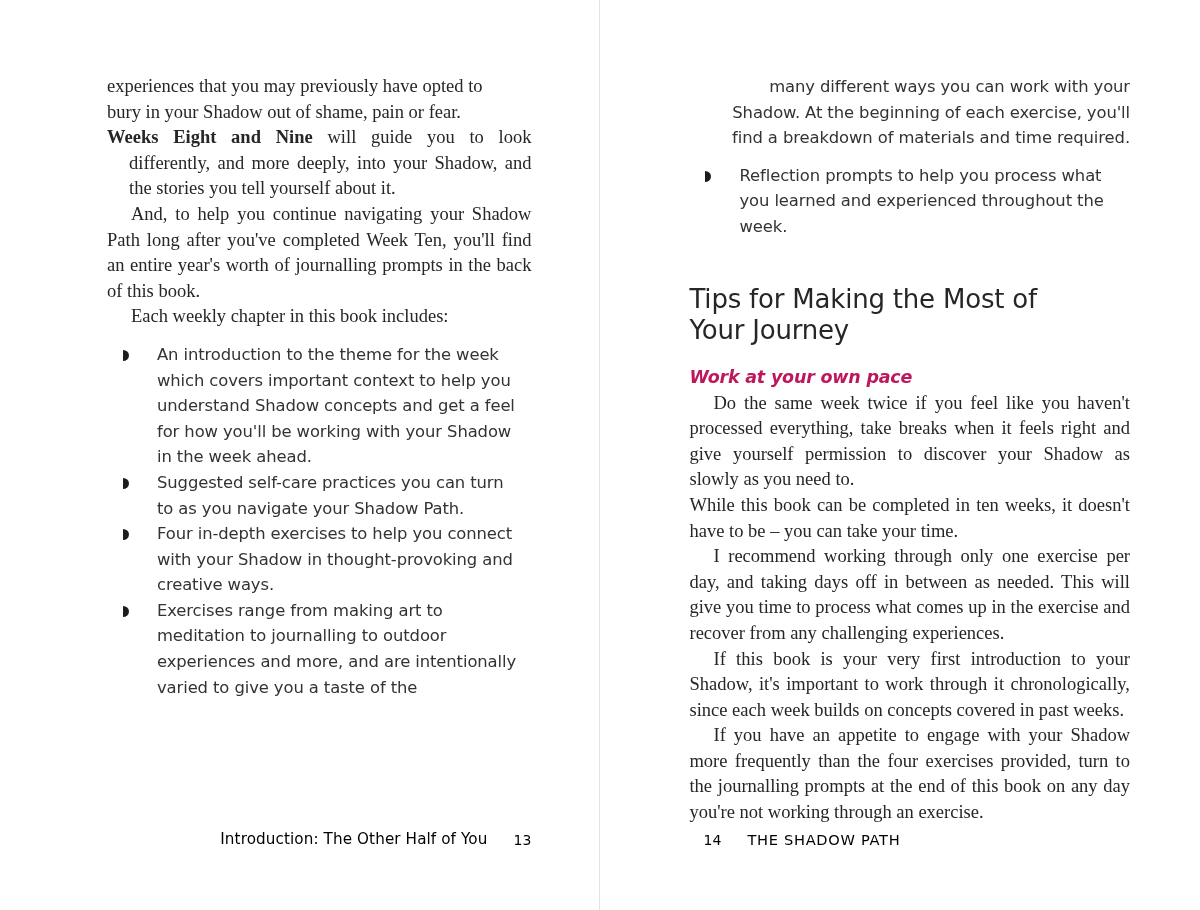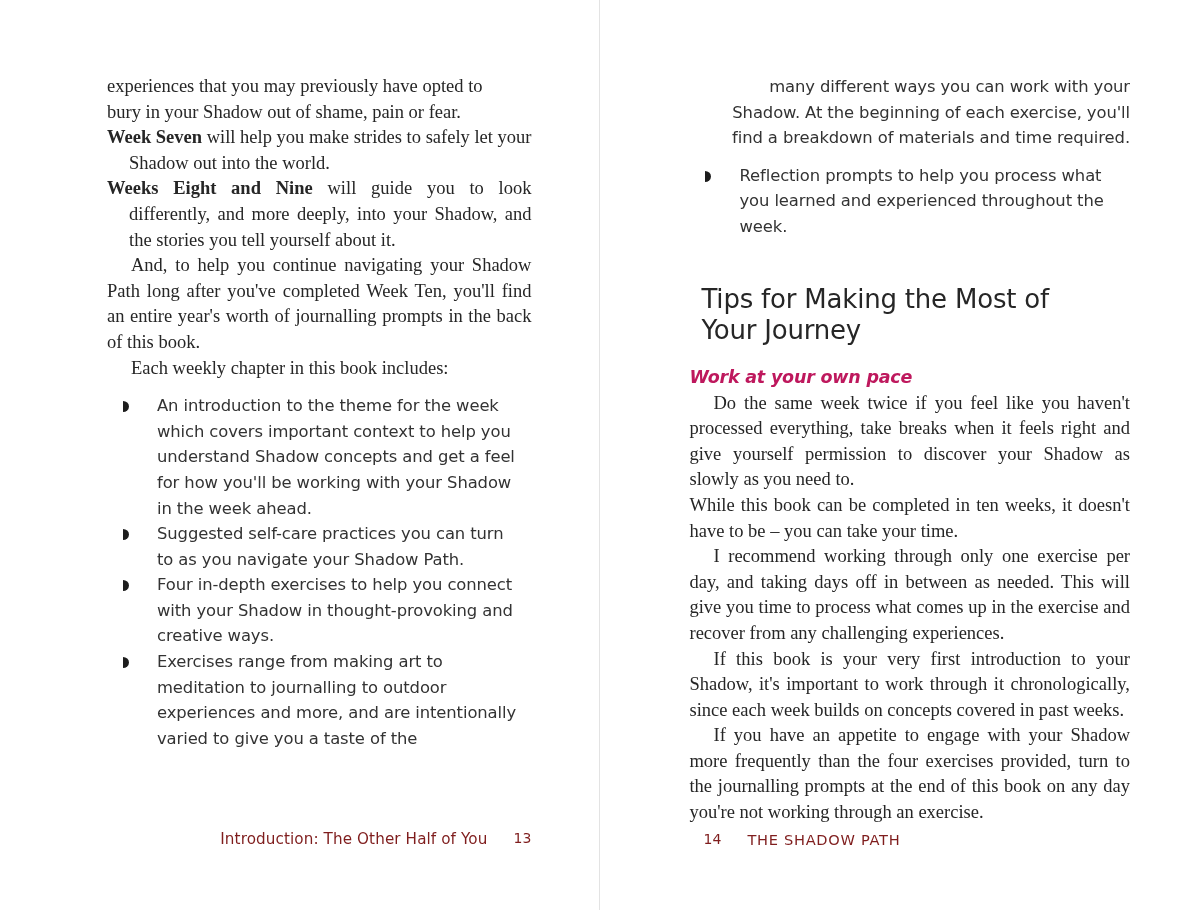--- a/index.html
+++ b/index.html
@@ -111,21 +111,21 @@
     text-align: right;
   }
 
   
   h2.section-heading {
     font-family: "DejaVu Sans", "Liberation Sans", sans-serif;
     font-weight: normal;
     font-size: 26px;
     line-height: 31px;
     color: #262626;
-    margin: 44px 0 0 12px;
+    margin: 44px 0 0 0;
     letter-spacing: -0.2px;
     max-width: 372px;
   }
 
   h3.sub-heading {
     font-family: "DejaVu Sans", "Liberation Sans", sans-serif;
     font-weight: bold;
     font-style: italic;
     font-size: 17.5px;
     line-height: 24px;
@@ -133,23 +133,23 @@
     margin: 19px 0 2px 0;
     letter-spacing: -0.2px;
   }
 
   
   .foot {
     position: absolute;
     bottom: 62px;
     font-family: "DejaVu Sans", "Liberation Sans", sans-serif;
     font-size: 15.2px;
-    color: #7f1d1d;
+    color: #000000;
     display: flex;
-    align-items: flex-start;
+    align-items: flex-end;
     letter-spacing: 0.1px;
     margin-top: 45px;
   }
   .foot-left {
     right: 70px;
   }
   .foot-left .chapter { margin-right: 26px; }
   .foot-left .pageno { font-size: 14px; }
 
   .foot-right {
@@ -168,23 +168,20 @@
 
   <div class="gutter-rule"></div>
 
   <div class="page page-left">
 
     <div class="serif hang">
       <span class="ln">experiences that you may previously have opted to</span>
       <span class="ln">bury in your Shadow out of shame, pain or fear.</span>
     </div>
 
-    <div class="serif hang">
-      <b>Week Seven</b><span> will help you make strides to safely let your Shadow out into the world.</span>
-    </div>
 
     <div class="serif hang">
       <b>Weeks Eight and Nine</b><span> will guide you to look differently, and more deeply, into your Shadow, and the stories you tell yourself about it.</span>
     </div>
 
 
     <p class="serif body indent space-before">And, to help you continue navigating your Shadow Path long after you've completed Week Ten, you'll find an entire year's worth of journalling prompts in the back of this book.</p>
 
     <p class="serif body indent">Each weekly chapter in this book includes:</p>
 

